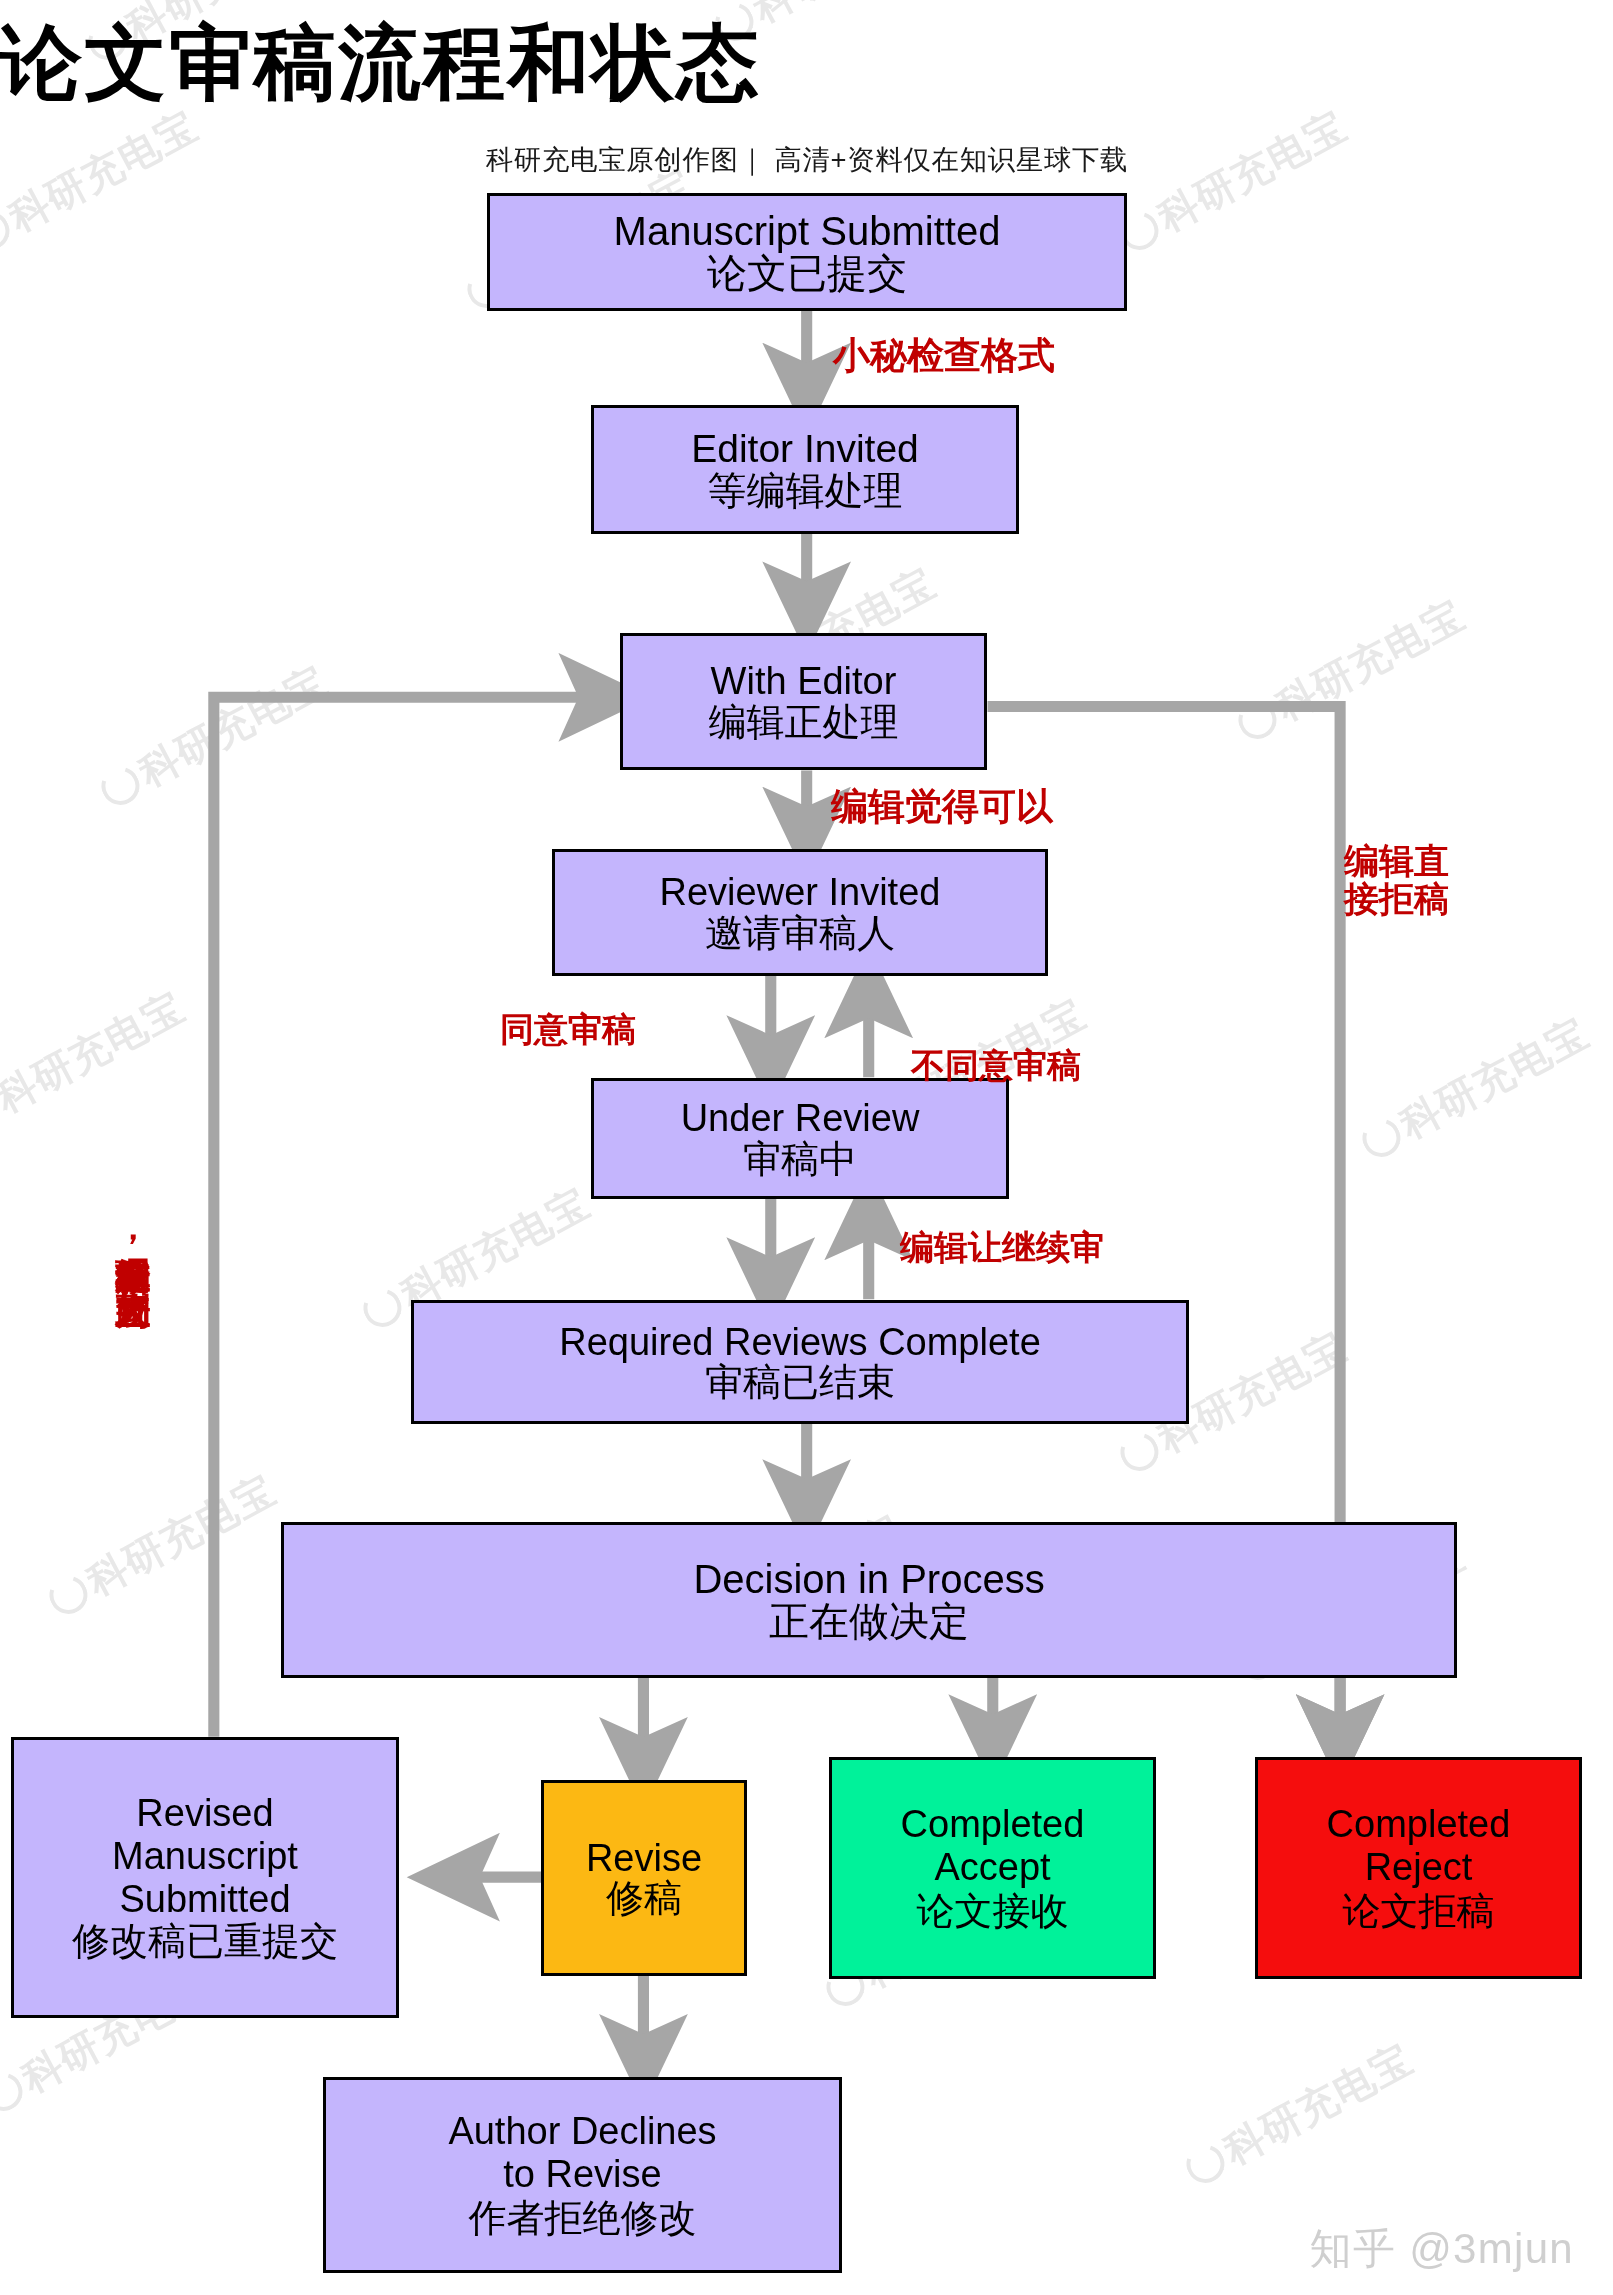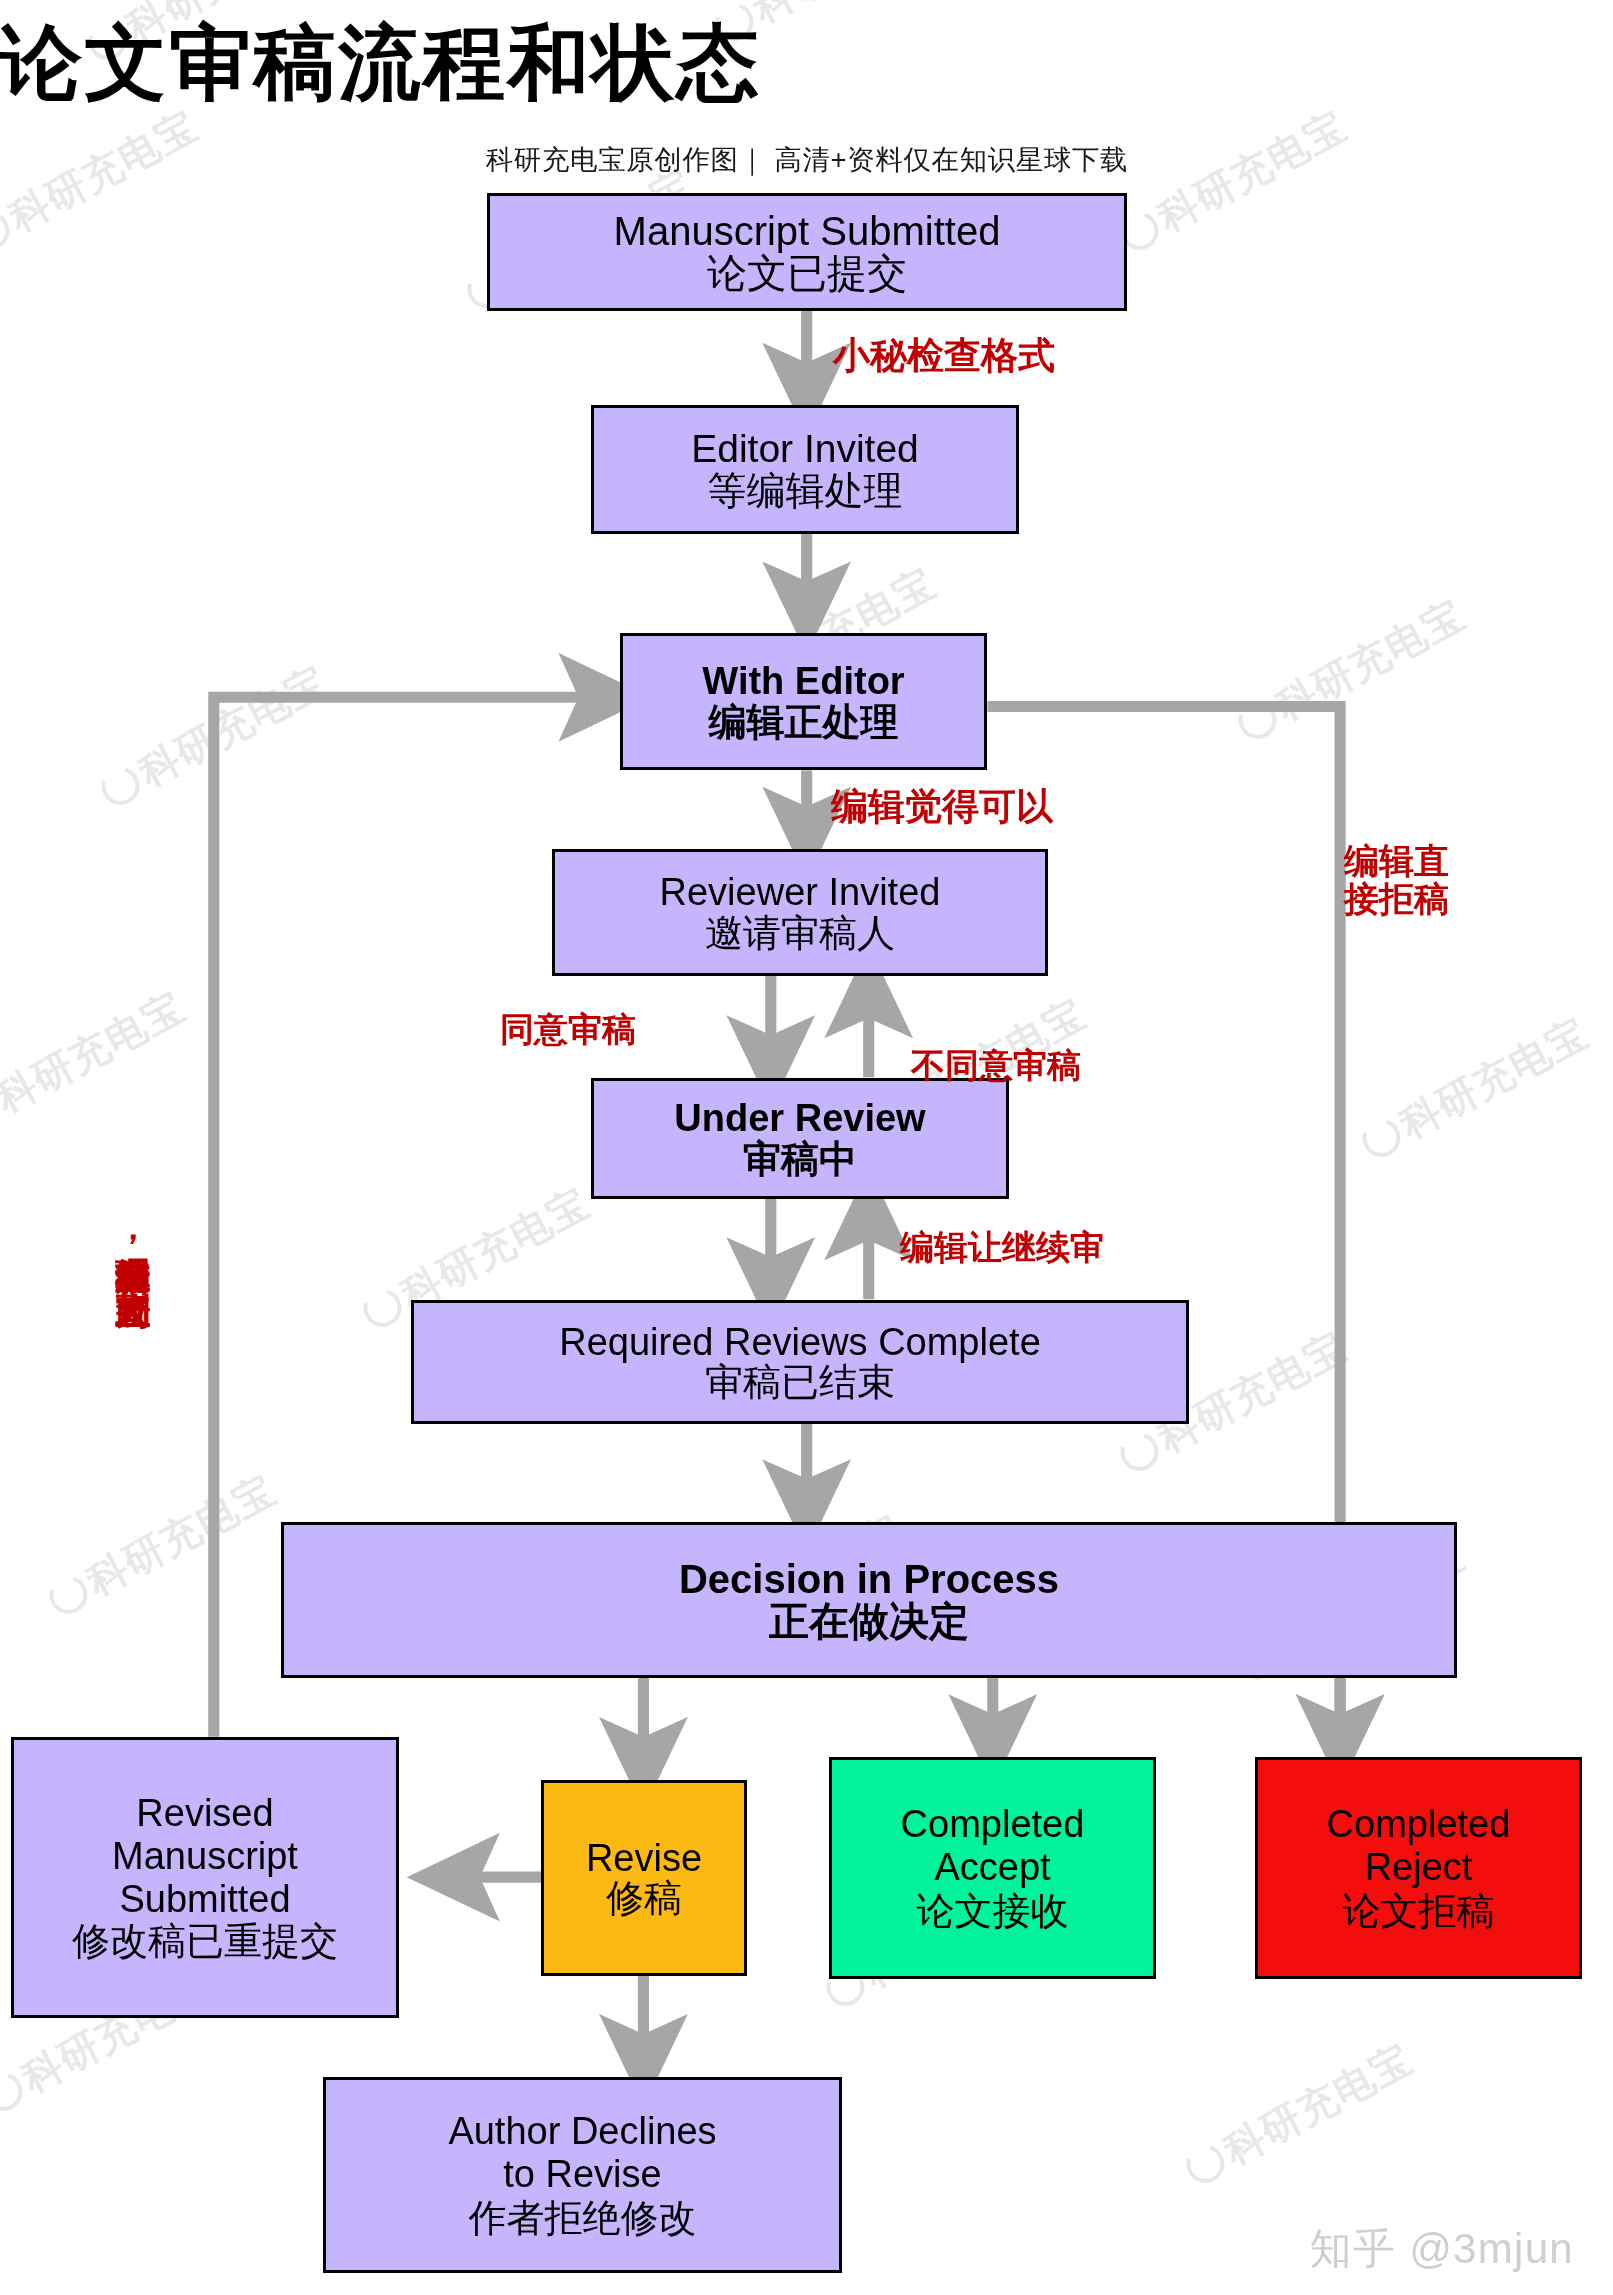--- a/index.html
+++ b/index.html
@@ -22,21 +22,21 @@
   #links{position:absolute;inset:0;z-index:2;}
   
   .node{
     position:absolute;box-sizing:border-box;border:3.3px solid #000;
     background:#c4b5fd;display:flex;flex-direction:column;align-items:center;
     justify-content:center;text-align:center;z-index:3;line-height:1.06;
     color:#000;
   }
   .node .en{display:block;white-space:pre-line;}
   .node .zh{display:block;white-space:pre-line;}
-  .bold{font-weight:700;}
+  .bold{font-weight:400;}
   .node.green{background:#00f29a;}
   .node.red{background:#f50d0d;}
   .node.amber{background:#fcb813;}
 
   
   .rlabel{
     position:absolute;color:#c00000;font-weight:700;z-index:4;white-space:pre-line;
     line-height:1.08;text-align:center;
   }
   .rlabel.vert{

